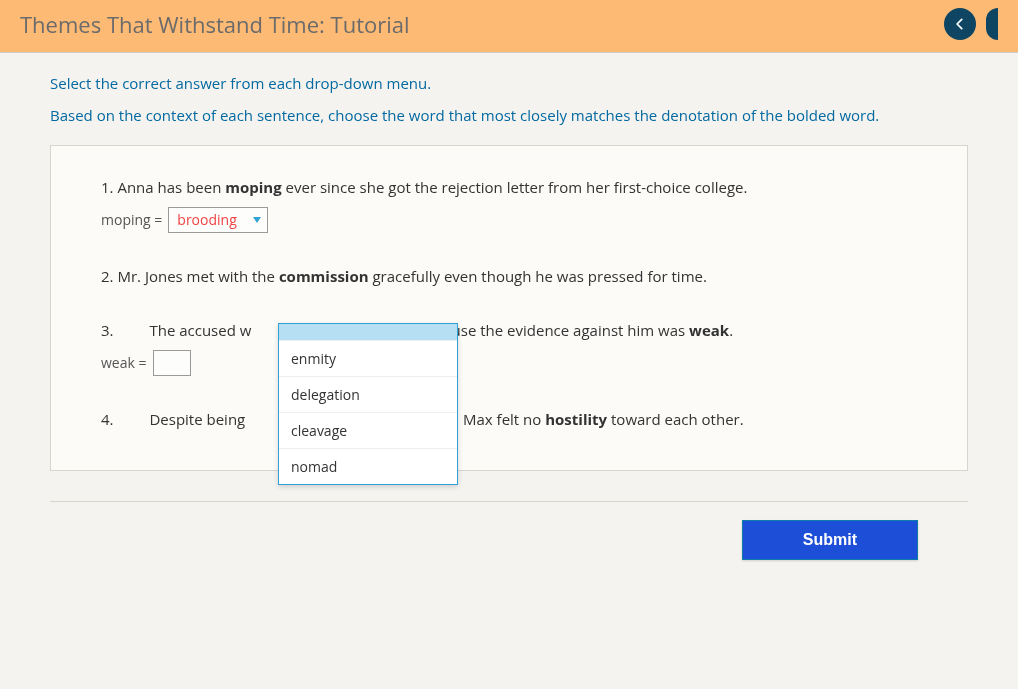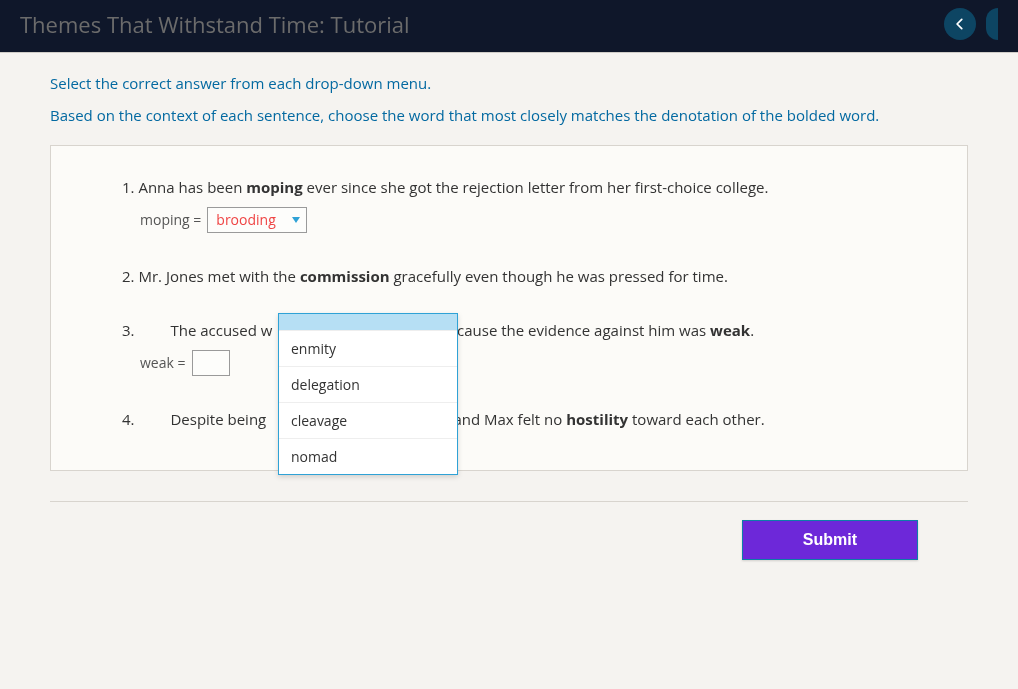--- a/index.html
+++ b/index.html
@@ -10,21 +10,21 @@
       width: 1018px;
       height: 689px;
       overflow: hidden;
     }
     .header {
       display: flex;
       align-items: center;
       justify-content: space-between;
       padding: 8px 20px 12px 20px;
       border-bottom: 1px solid #d0cdc8;
-      background: #0f172a;
+      background: #fdba74;
     }
     .header h1 {
       font-size: 22px;
       font-weight: 400;
       color: #6b6b6b;
     }
     .header-controls {
       display: flex;
       gap: 10px;
       align-items: center;
@@ -51,37 +51,36 @@
     }
     .instructions {
       font-size: 15px;
       color: #0369a1;
       margin-bottom: 10px;
     }
     .instructions p { margin-bottom: 12px; }
     .question-panel {
       border: 1px solid #d8d4ce;
       background: #fcfbf8;
-      padding: 30px 50px 30px 71px;
+      padding: 30px 50px 30px 50px;
       margin-top: 20px;
       position: relative;
     }
     .q-item {
       margin-bottom: 32px;
       font-size: 15px;
       color: #333;
       line-height: 1.5;
     }
     .q-item .sentence { margin-bottom: 8px; }
     .q-item .sentence b { font-weight: 700; }
     .answer-line {
       display: flex;
       align-items: center;
       gap: 6px;
-      margin-left: 18px;
       font-size: 14px;
     }
     .answer-label { color: #555; }
     .select-box {
       border: 1px solid #9a9a9a;
       background: #fdfdfb;
       height: 26px;
       min-width: 100px;
       padding: 2px 24px 2px 8px;
       font-size: 14px;
@@ -108,21 +107,21 @@
     .small-box {
       border: 1px solid #9a9a9a;
       background: #fdfdfb;
       height: 26px;
       width: 38px;
       display: inline-block;
     }
     .dropdown {
       position: absolute;
       left: 227px;
-      top: 167px;
+      top: 177px;
       width: 180px;
       background: #fff;
       border: 1px solid #2fa2d6;
       box-shadow: 0 2px 5px rgba(0,0,0,.15);
       z-index: 10;
     }
     .dropdown-item {
       padding: 8px 12px;
       font-size: 14px;
       color: #333;
@@ -134,21 +133,21 @@
       background: #b6dff4;
     }
     .submit-row {
       border-top: 1px solid #d8d4ce;
       margin-top: 30px;
       padding: 18px 50px;
       display: flex;
       justify-content: flex-end;
     }
     .submit-btn {
-      background: #6d28d9;
+      background: #1d4ed8;
       color: #fff;
       border: 1px solid #0d7ea8;
       padding: 10px 60px;
       font-size: 16px;
       font-weight: 600;
       cursor: pointer;
       box-shadow: 0 1px 2px rgba(0,0,0,.15);
     }
     .sentence-frag { white-space: nowrap; margin-left: 32px; }
   </style>

